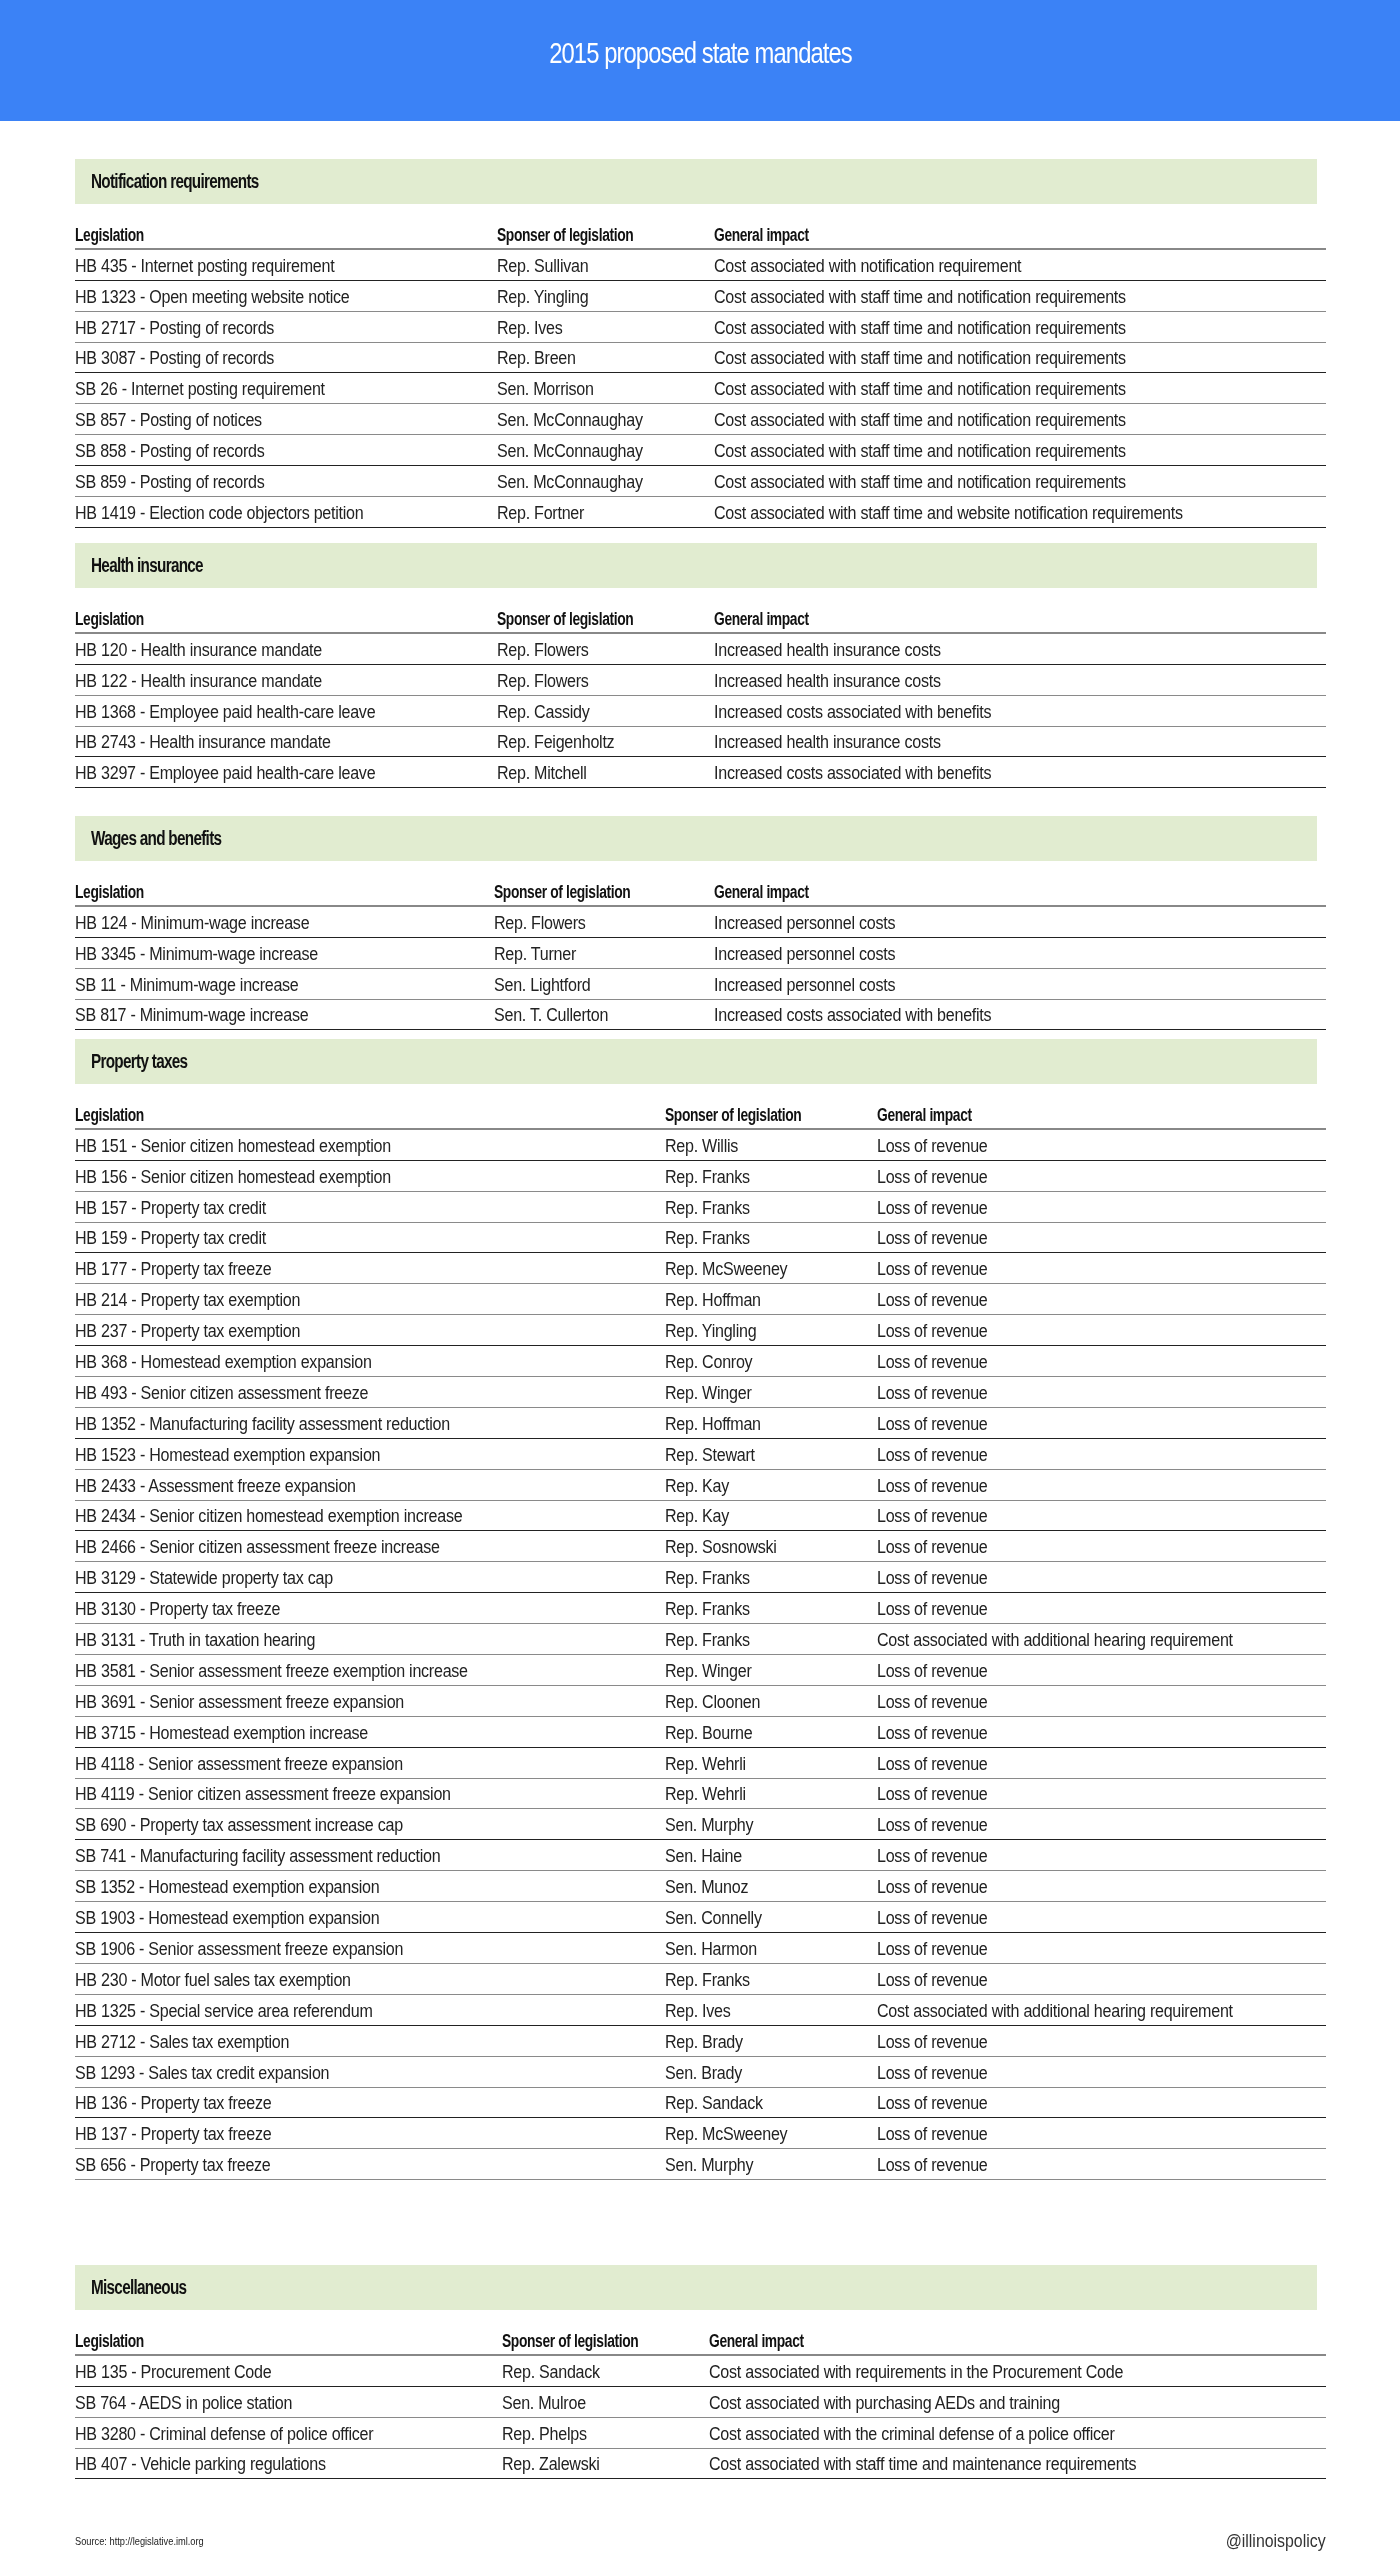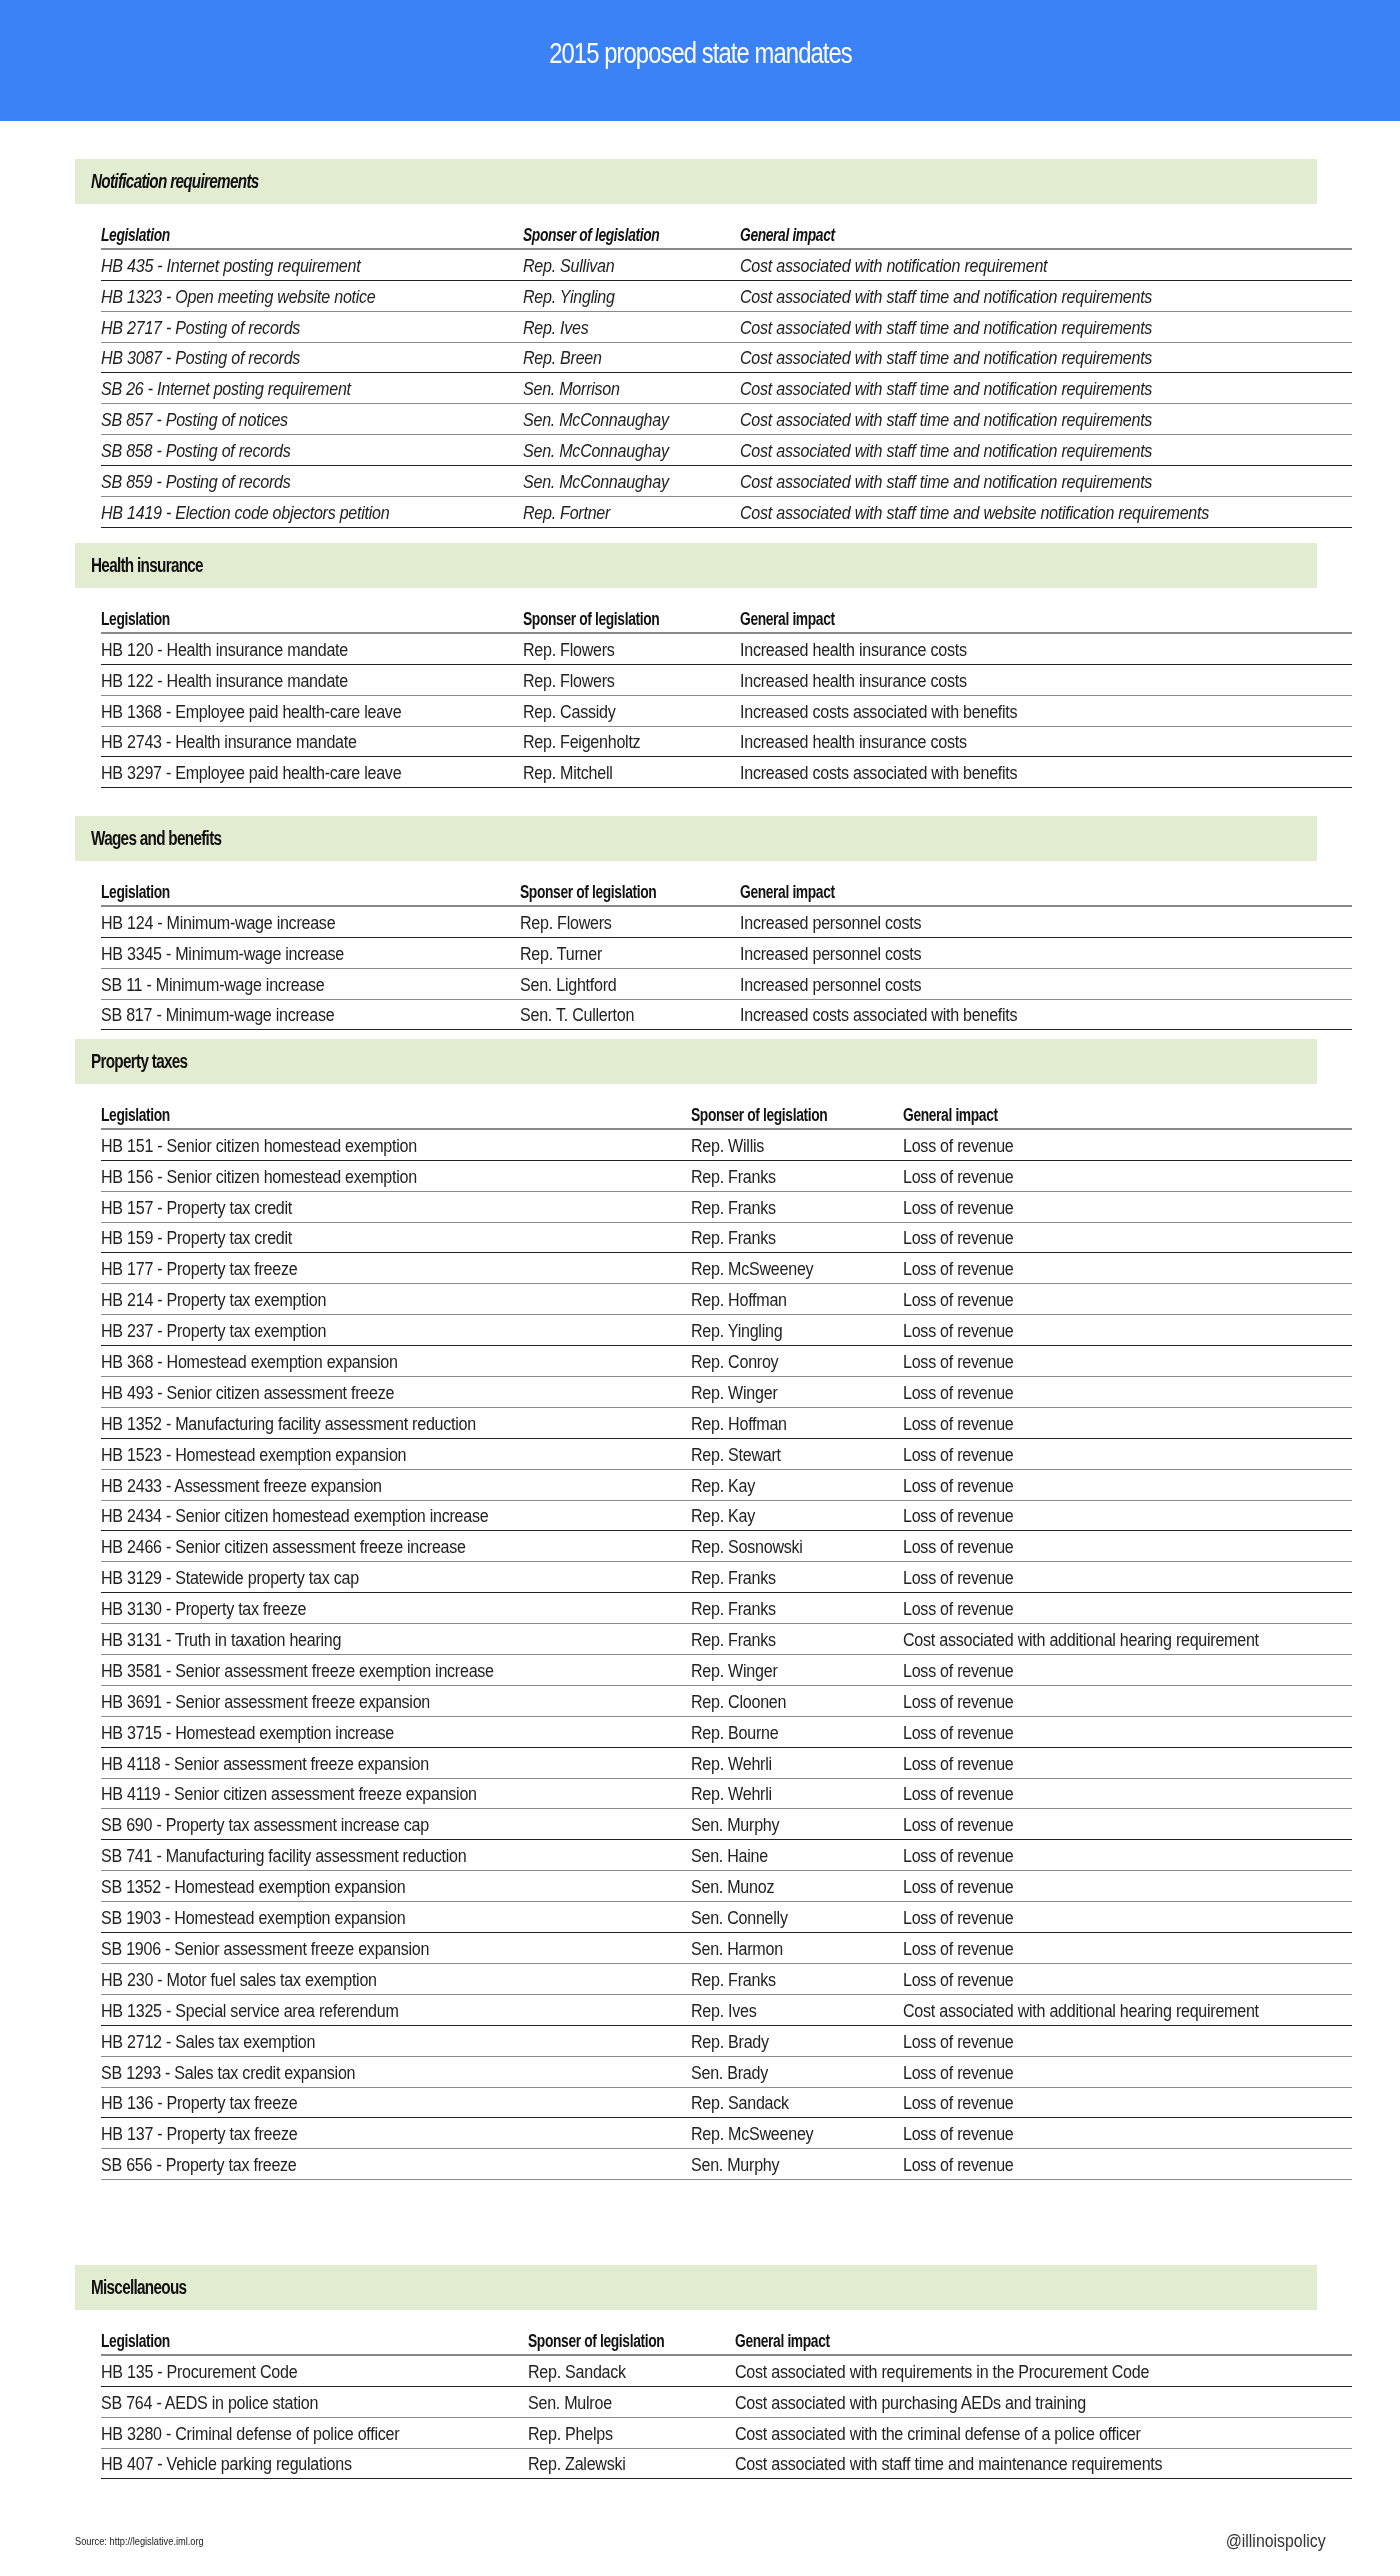--- a/index.html
+++ b/index.html
@@ -5,40 +5,40 @@
   html, body { margin:0; padding:0; background:#ffffff; }
   body { width:1401px; height:2576px; position:relative; overflow:hidden;
          font-family:"Liberation Sans", sans-serif; color:#222; }
   .banner { position:absolute; left:0; top:0; width:1401px; height:121px; background:#3b82f6; }
   .banner-title { position:absolute; left:0; width:1401px; top:37px; text-align:center;
                   color:#ffffff; font-size:29px; letter-spacing:-1.1px; transform:scaleX(0.82); }
   .section { position:absolute; left:75px; width:1251px; }
   .band { width:1242px; height:45px; background:#e1ecd0; position:relative; }
   .band-title { position:absolute; left:16px; top:11.2px; font-size:19.6px; font-weight:bold;
                 color:#111; letter-spacing:-0.9px; transform:scaleX(0.78); transform-origin:left center; white-space:nowrap; }
-  table { border-collapse:collapse; width:1251px; margin-top:12px; table-layout:fixed;margin-left:26px; }
+  table { border-collapse:collapse; width:1251px; margin-top:12px; table-layout:fixed; }
   th { text-align:left; font-size:18.7px; font-weight:bold; color:#111; height:30px; padding:0;
        vertical-align:bottom; padding-bottom:1.9px; border-bottom:2.8px solid #888; white-space:nowrap; }
   th span, td span { display:inline-block; transform:scaleX(0.86); transform-origin:left center; letter-spacing:-0.3px; }
   th span { transform:scaleX(0.74); letter-spacing:-0.5px; }
   td { font-size:18.7px; height:28px; padding:0; padding-top:1.9px; color:#222; white-space:nowrap;
        border-bottom:1.9px solid #8a8a8a; vertical-align:middle; }
   tr.dark td { border-bottom-color:#222; }
   .footer-source { position:absolute; left:75px; top:2536px; font-size:10.3px; color:#222; transform:scaleX(0.9); transform-origin:left center; }
   .footer-handle { position:absolute; right:75px; top:2530px; font-size:18.7px; color:#333; transform:scaleX(0.85); transform-origin:right center; }
 </style>
 </head>
 <body>
 
 <div class="banner">
   <div class="banner-title">2015 proposed state mandates</div>
 </div>
 
 <div id="sections">
-    <div class="section" style="top: 159px; font-style: italic;">
+    <div class="section" style="top: 159px;">
       <div class="band">
         <div class="band-title">Notification requirements</div>
       </div>
       <table>
         <colgroup>
           <col style="width: 422px;">
           <col style="width: 217px;">
           <col style="width: 612px;">
         </colgroup>
         <thead>

